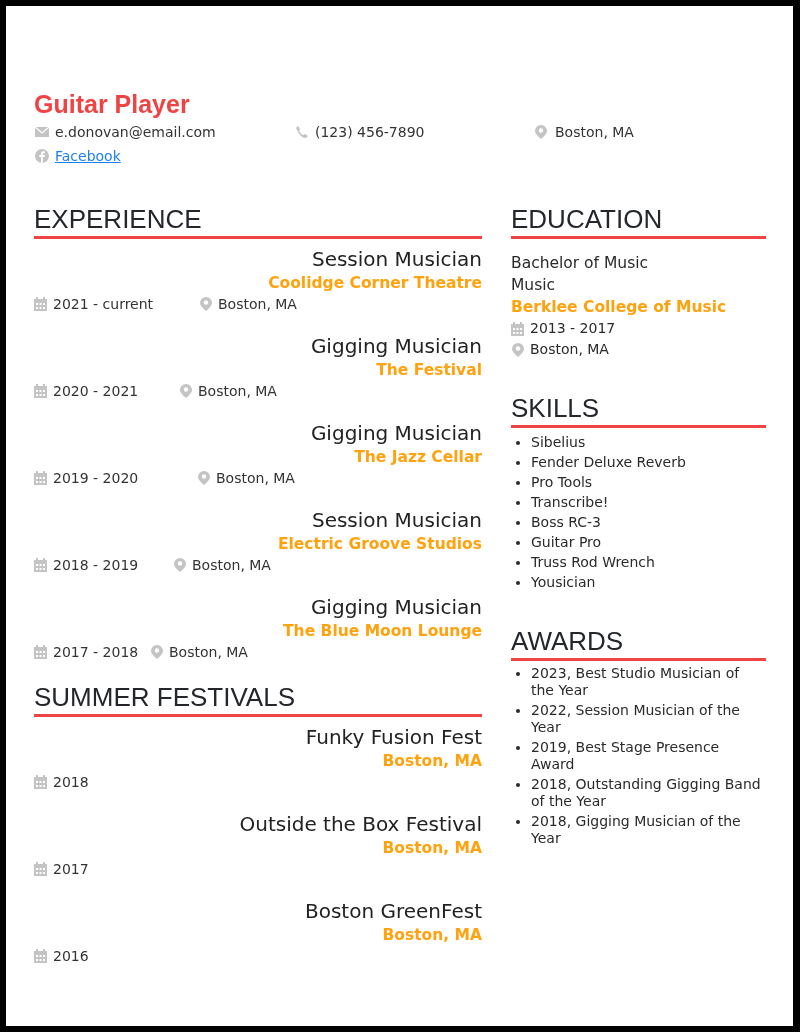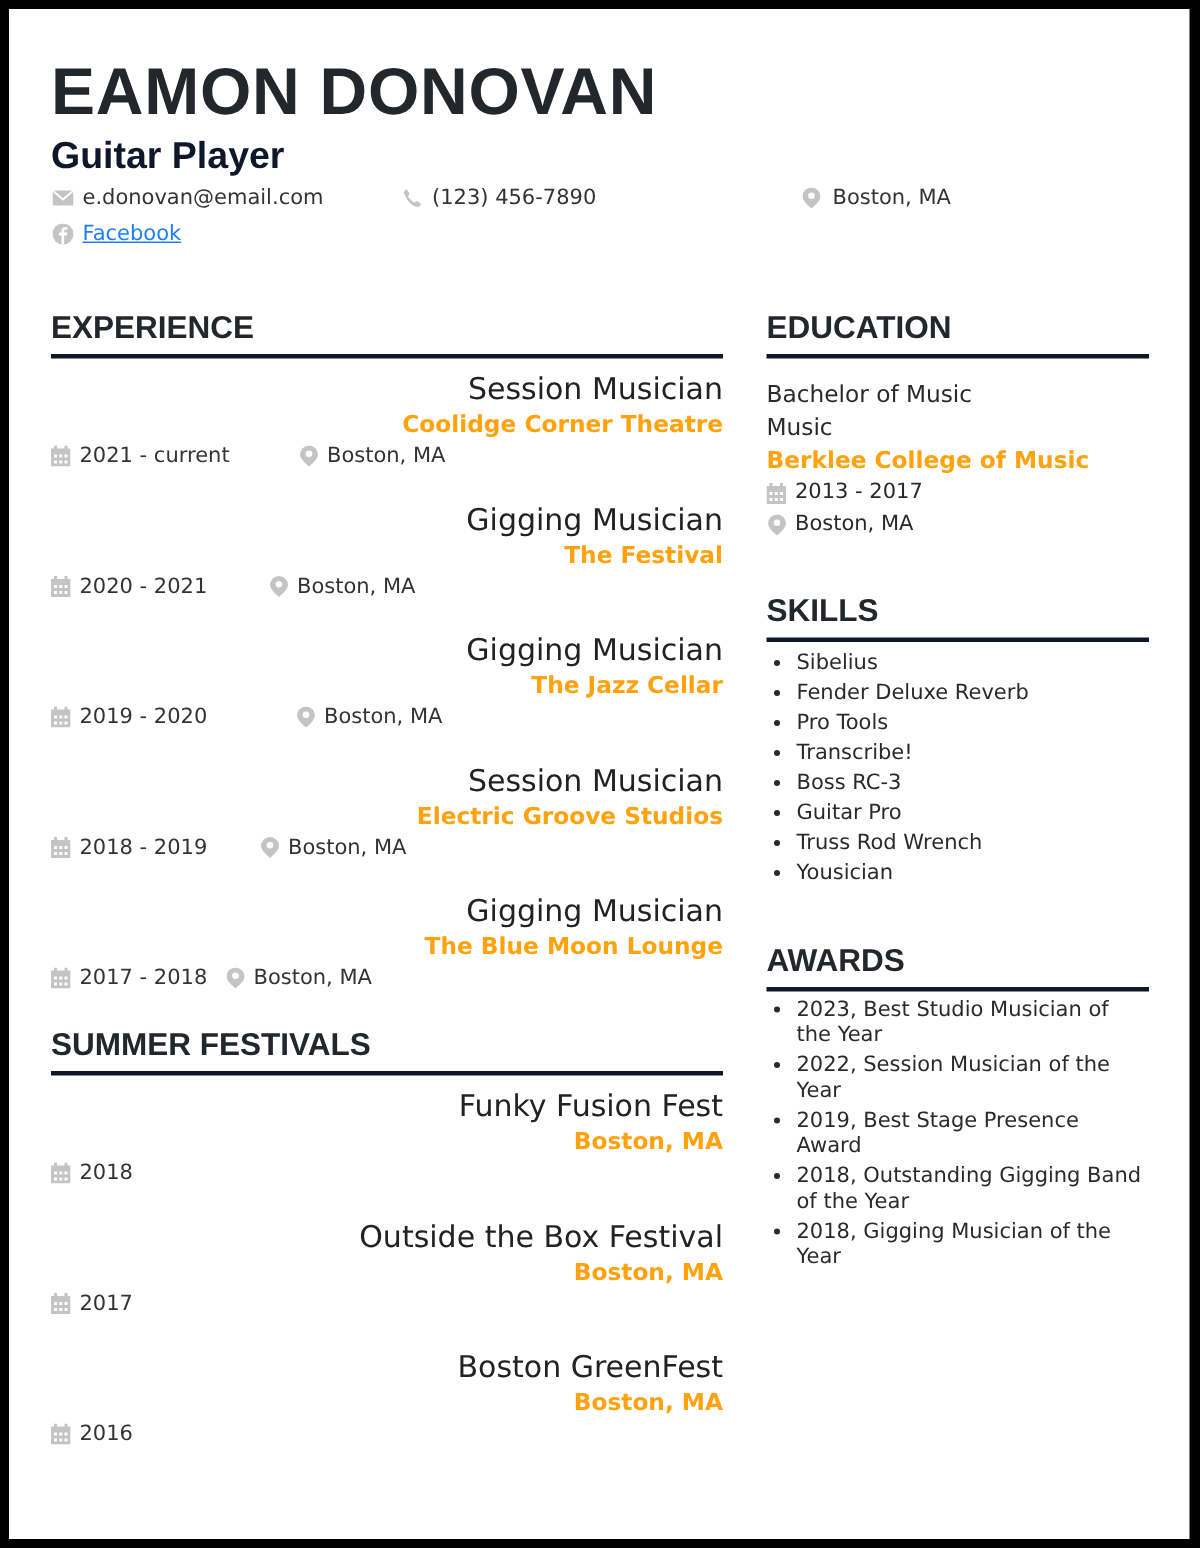--- a/index.html
+++ b/index.html
@@ -12,31 +12,31 @@
     background:#fff;
   }
   .name {
     position:absolute; left:28px; top:34px; margin:0;
     font-family:"Liberation Sans", sans-serif; font-weight:bold;
     font-size:44px; letter-spacing:0.5px; color:#23262b; line-height:44px;
   }
   .role {
     position:absolute; left:28px; top:84px; margin:0;
     font-family:"Liberation Sans", sans-serif; font-weight:bold;
-    font-size:25px; color:#0f172a; line-height:28px;
+    font-size:25px; color:#ef4444; line-height:28px;
   }
   .contact { position:absolute; font-size:14px; color:#333; display:flex; align-items:center; line-height:18px; }
   .contact .ic { width:14px; height:14px; margin-right:6px; display:inline-flex; }
   .contact a { color:#1e7ff0; text-decoration:underline; }
   .col-left { position:absolute; left:28px; top:197px; width:448px; }
   .col-right { position:absolute; left:505px; top:197px; width:255px; }
   .sec-title {
-    font-family:"Liberation Sans", sans-serif; font-weight:bold;
-    font-size:21px; color:#23262b; margin:0; line-height:32px;
-    border-bottom:3px solid #0f172a; padding-bottom:1px;
+    font-family:"Liberation Sans", sans-serif; font-weight:normal;
+    font-size:26px; color:#23262b; margin:0; line-height:32px;
+    border-bottom:3px solid #ef4444; padding-bottom:1px;
   }
   .job { margin-top:7px; margin-bottom:19px;text-align:right; }
   .job-title { font-size:20px; color:#222; line-height:26px; font-weight:normal; }
   .job-org { font-size:15.5px; color:#ffa20d; font-weight:bold; line-height:22px; }
   .job-meta { font-size:14px; color:#333; display:flex; line-height:20px; }
   .meta-item { display:inline-flex; align-items:center; }
   .meta-date { width:146px; }
   .meta-item svg { margin-right:6px; }
   .edu { margin-top:13px; font-size:15.5px; color:#2a2a2a; }
   .edu .line { line-height:22px; }
@@ -46,33 +46,32 @@
   ul.blist { margin:4px 0 0 0; padding:0 0 0 20px; font-size:14px; color:#2a2a2a; }
   ul.blist li { line-height:20px; }
   ul.awards li { line-height:17px; margin-bottom:3px; }
   .gap-sec { margin-top:33px; }
 </style>
 </head>
 <body>
 
 <div class="page">
 
-  <h1 class="name">EAMON DONOVAN</h1>
   <div class="role">Guitar Player</div>
 
   <div class="contact" style="left:29px; top:117px;">
     <span class="ic">
       <svg width="14" height="14" viewBox="0 0 14 14">
           <rect x="0" y="2" width="14" height="10" fill="#c4c4c4"></rect>
           <path d="M0 2 L7 8 L14 2" stroke="#fff" stroke-width="1.2" fill="none"></path>
         </svg>
     </span>
     <span>e.donovan@email.com</span>
   </div>
-  <div class="contact" style="left:262px; top:117px;justify-content:space-between;">
+  <div class="contact" style="left:289px; top:117px;justify-content:space-between;">
     <span class="ic">
       <svg width="14" height="14" viewBox="0 0 14 14">
           <path d="M3 1 L5 4 L4 6 Q6 9 8 10 L10 9 L13 11 L11 13 Q5 13 1 3 Z" fill="#c4c4c4"></path>
         </svg>
     </span>
     <span>(123) 456-7890</span>
   </div>
   <div class="contact" style="left:529px; top:117px;">
     <span class="ic">
       <svg width="12" height="14" viewBox="0 0 12 14">

